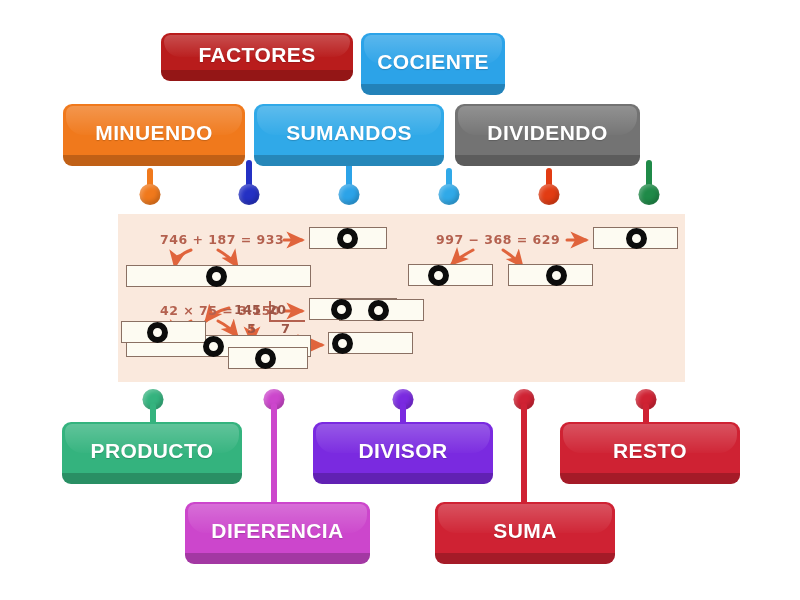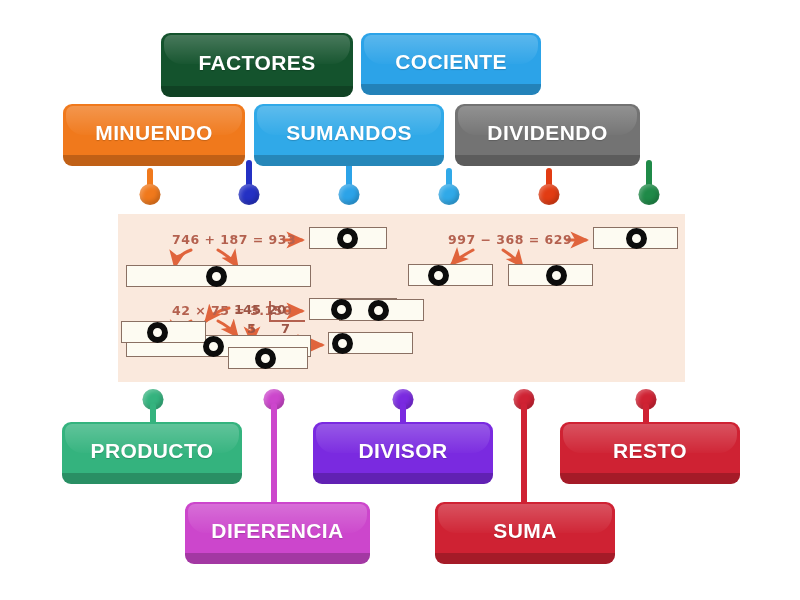--- a/index.html
+++ b/index.html
@@ -122,21 +122,20 @@
   }
   .eqtext {
     position: absolute;
     color: #b4614f;
     font-family: "DejaVu Sans", sans-serif;
     font-size: 12.5px;
     font-weight: bold;
     white-space: nowrap;
     letter-spacing: 0.5px;
     z-index: 4;
-    margin-left: 12px;
   }
   .divnum {
     position: absolute;
     color: #9c5546;
     font-family: "DejaVu Sans", sans-serif;
     font-size: 13px;
     font-weight: bold;
     white-space: nowrap;
     z-index: 4;
   }
@@ -267,24 +266,24 @@
   </div>
   <div class="pin" style="left:263px; top:389px; width:21px; height:118px;">
     <div class="knob" style="top:0; background:#cc46cc;"></div>
     <div class="stick" style="top:14px; height:102px; background:#cc46cc;"></div>
   </div>
   <div class="pin" style="left:513px; top:389px; width:21px; height:118px;">
     <div class="knob" style="top:0; background:#cf2233;"></div>
     <div class="stick" style="top:14px; height:102px; background:#cf2233;"></div>
   </div>
 
-  <div class="label-btn" style="left:161px; top:33px; width:192px; height:64px; background:#14532d;">
+  <div class="label-btn" style="left:161px; top:33px; width:192px; height:48px; background:#b91c1c;">
     <span class="cap">FACTORES</span>
   </div>
-  <div class="label-btn" style="left:361px; top:33px; width:180px; height:62px; background:#2ca3e8;">
+  <div class="label-btn" style="left:361px; top:33px; width:144px; height:62px; background:#2ca3e8;">
     <span class="cap">COCIENTE</span>
   </div>
   <div class="label-btn" style="left:63px; top:104px; width:182px; height:62px; background:#f0791c;">
     <span class="cap">MINUENDO</span>
   </div>
   <div class="label-btn" style="left:254px; top:104px; width:190px; height:62px; background:#30a9e8;">
     <span class="cap">SUMANDOS</span>
   </div>
   <div class="label-btn" style="left:455px; top:104px; width:185px; height:62px; background:#737373;">
     <span class="cap">DIVIDENDO</span>

